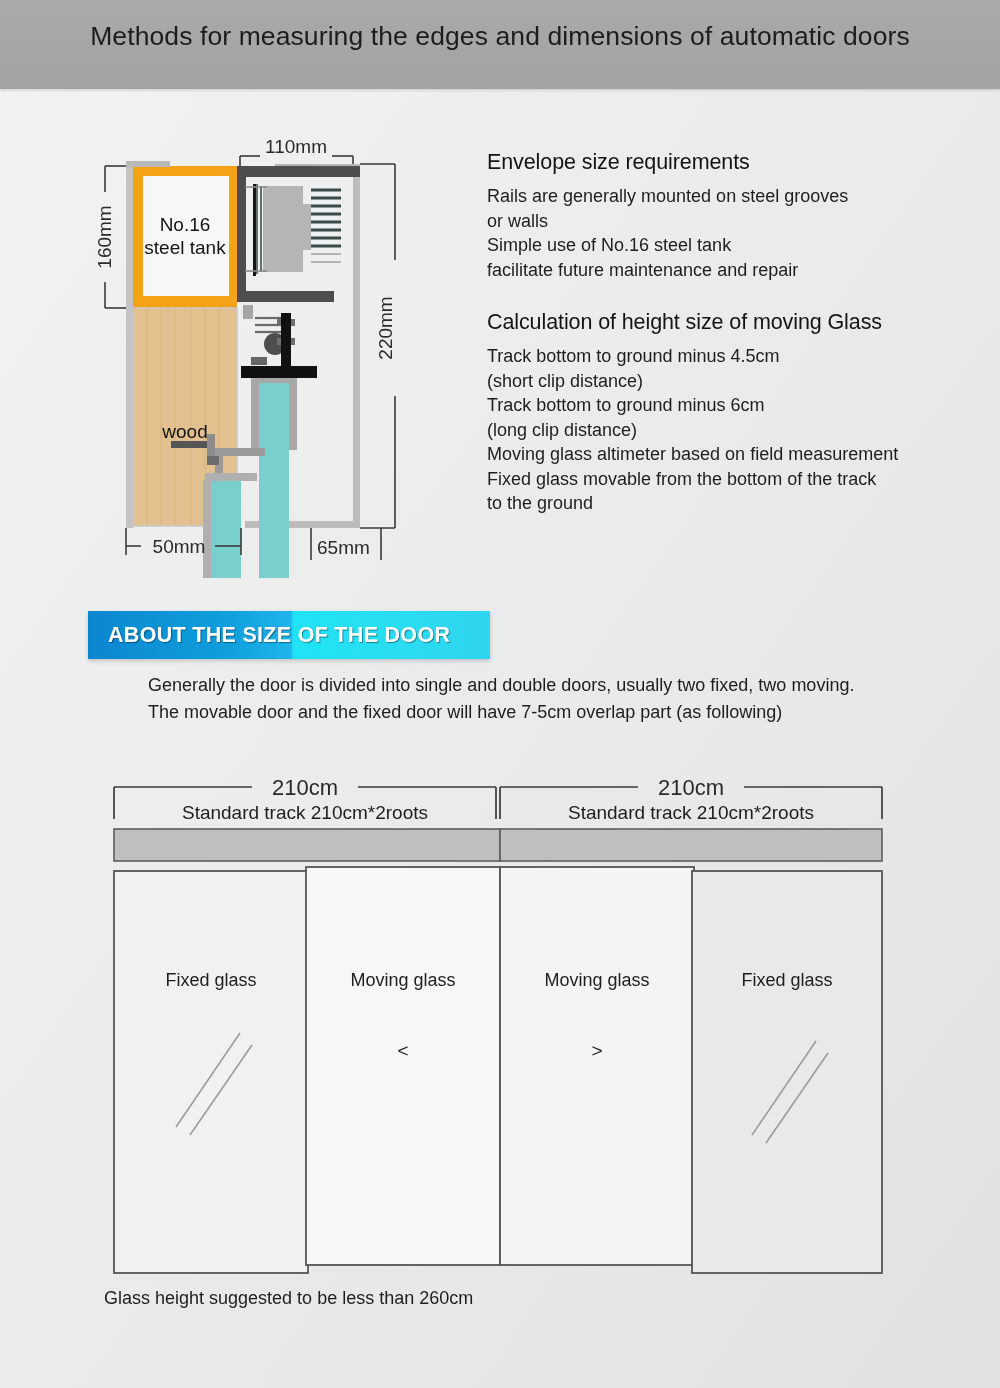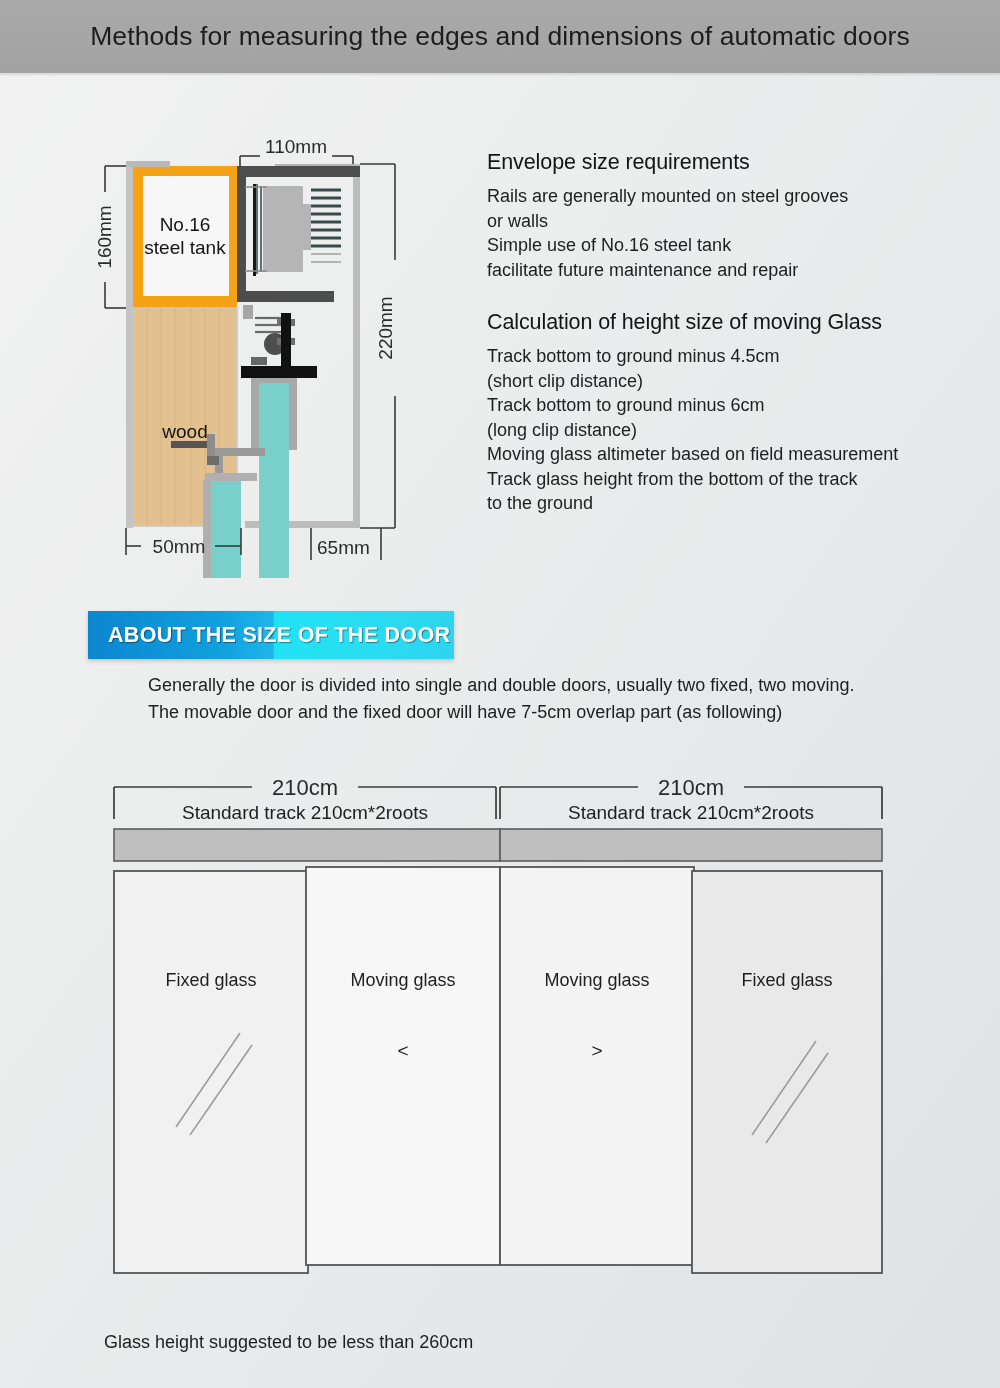--- a/index.html
+++ b/index.html
@@ -20,21 +20,21 @@
     height: 1388px;
     background: linear-gradient(125deg, #f2f2f2 0%, #eceded 35%, #e8e9ea 60%, #e0e1e2 100%);
     overflow: hidden;
   }
 
   
   #header-bar {
     position: absolute;
     left: 0; top: 0;
     width: 1000px;
-    height: 73px;
+    height: 89px;
     background: linear-gradient(180deg, #a9a9a9 0%, #a6a6a6 55%, #a2a2a2 100%);
     box-shadow: 0 2px 2px rgba(0,0,0,0.10);
   }
   #header-title {
     position: absolute;
     left: 0; top: 0;
     width: 1000px;
     height: 72px;
     line-height: 72px;
     text-align: center;
@@ -73,21 +73,21 @@
     line-height: 24.5px;
     white-space: nowrap;
   }
   #spec-block-2 { margin-top: 28px; }
 
   
   #door-banner {
     position: absolute;
     left: 88px;
     top: 611px;
-    width: 366px;
+    width: 402px;
     height: 48px;
     background: linear-gradient(90deg, #0c86cf 0%, #109fdd 35%, #1fb5ea 50.5%,
                                         #21e2f5 51%, #27dff2 70%, #2fd4ef 100%);
     box-shadow: 0 2px 4px rgba(0,0,0,0.18);
   }
   #door-banner-label {
     position: absolute;
     left: 20px; top: 0;
     height: 48px;
     line-height: 48px;
@@ -155,21 +155,20 @@
   }
 
   
   #footer-note {
     position: absolute;
     left: 104px;
     top: 1288px;
     font-size: 18px;
     color: #1e1e1e;
     white-space: nowrap;
-    margin-top: 44px;
   }
 </style>
 </head>
 <body>
 
 <div id="page">
 
   <div id="header-bar">
     <div id="header-title">Methods for measuring the edges and dimensions of automatic doors</div>
   </div>
@@ -334,21 +333,21 @@
       <div class="spec-line">facilitate future maintenance and repair</div>
     </div>
 
     <div id="spec-block-2">
       <div class="spec-heading">Calculation of height size of moving Glass</div>
       <div class="spec-line">Track bottom to ground minus 4.5cm</div>
       <div class="spec-line">(short clip distance)</div>
       <div class="spec-line">Track bottom to ground minus 6cm</div>
       <div class="spec-line">(long clip distance)</div>
       <div class="spec-line">Moving glass altimeter based on field measurement</div>
-      <div class="spec-line">Track glass height from the bottom of the track</div>
+      <div class="spec-line">Fixed glass movable from the bottom of the track</div>
       <div class="spec-line">to the ground</div>
     </div>
 
   </div>
 
   <div id="door-banner">
     <div id="door-banner-label">ABOUT THE SIZE OF THE DOOR</div>
   </div>
 
   <div id="door-intro">

